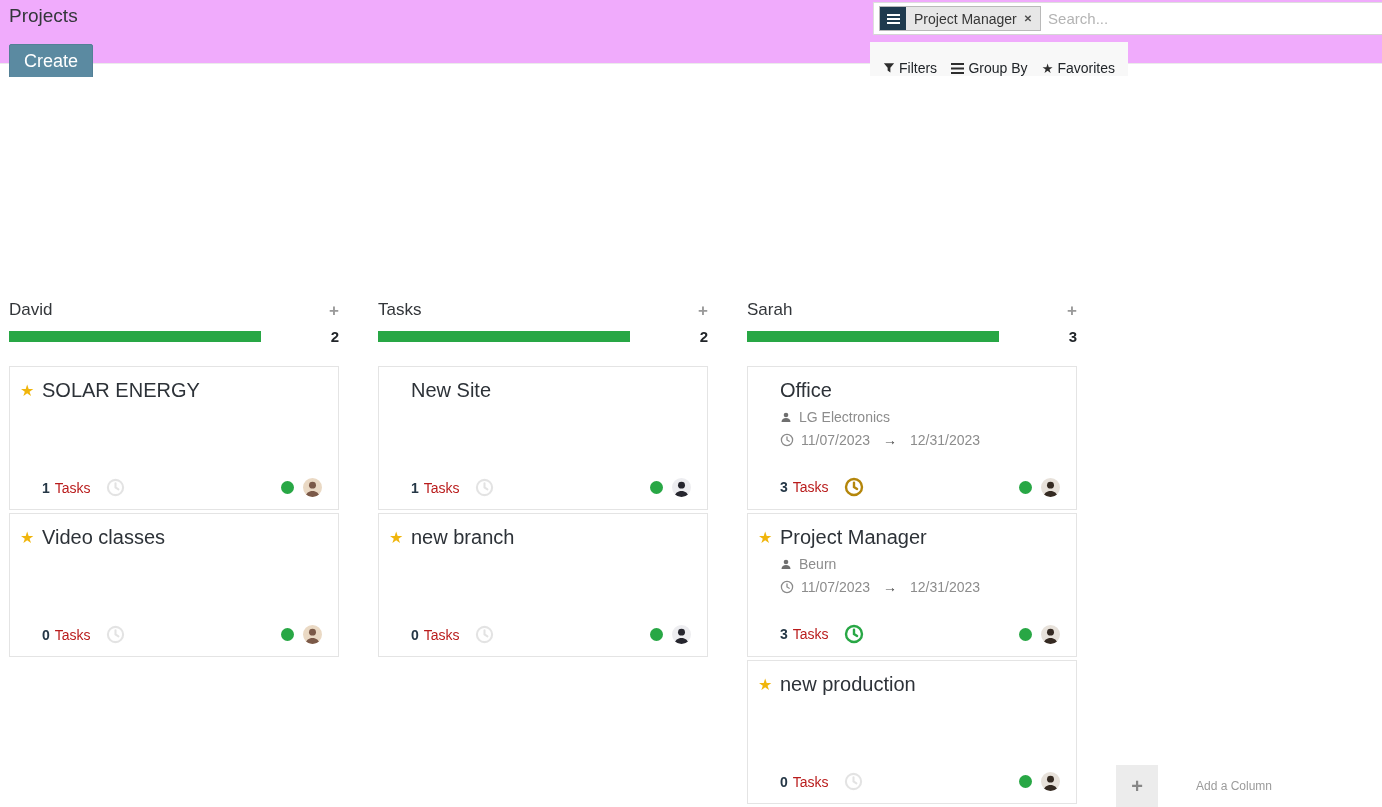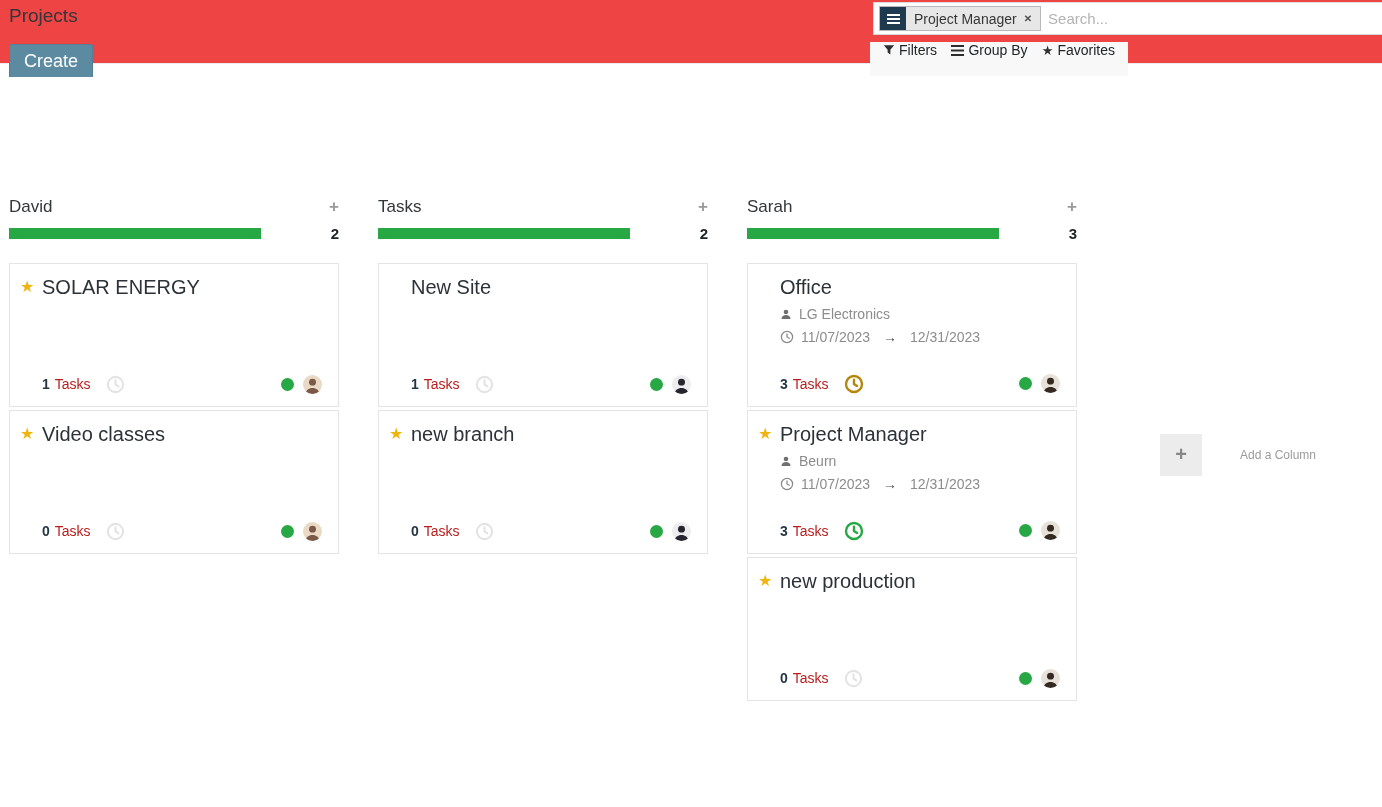--- a/index.html
+++ b/index.html
@@ -1,20 +1,20 @@
 <!DOCTYPE html>
 <html><head>
 <meta charset="utf-8">
 <style>
   * { box-sizing: border-box; }
   html,body { margin:0; padding:0; width:1382px; height:807px; background:#fff;
     font-family:"Liberation Sans", sans-serif; overflow:hidden; }
 
   
-  .control-panel { position:relative; width:100%; height:64px; background:#ef4444;
+  .control-panel { position:relative; width:100%; height:64px; background:#f0abfc;
     border-bottom:1px solid #ebebeb; }
   .page-title { position:absolute; left:9px; top:5px; font-size:19px; color:#33363a; }
   .create-btn { position:absolute; left:9px; top:44px; background:#5b8aa1; color:#fff;
     border:1px solid #538096; font-size:18px; padding:6px 14px; border-radius:2px; cursor:pointer;
     font-family:"Liberation Sans", sans-serif; }
 
   .search-bar { position:absolute; left:873px; top:2px; right:0; height:33px;
     display:flex; align-items:center; background:#fff;
     border-top:1px solid #dedede; border-bottom:1px solid #d5d5d5; border-left:1px solid #dedede; }
   .facet { display:flex; align-items:stretch; height:25px; margin-left:5px;
@@ -23,30 +23,30 @@
     align-items:center; justify-content:center; gap:2px; }
   .facet-icon i { display:block; width:13px; height:2px; background:#fff; }
   .facet-body { background:#e7e7e7; display:flex; align-items:center; padding:0 8px;
     font-size:14px; color:#363636; gap:7px; }
   .facet-remove { font-size:10px; font-weight:bold; color:#4d4d4d; cursor:pointer; }
   .search-input { flex:1; border:none; outline:none; font-size:15px; color:#555;
     padding:0 0 0 7px; background:transparent; font-family:"Liberation Sans", sans-serif; }
   .search-input::placeholder { color:#b3b3b3; }
 
   .filter-row { position:absolute; left:870px; top:42px; width:258px; height:34px;
-    background:#f8f8f8; display:flex; align-items:flex-start; justify-content:space-between;
+    background:#f8f8f8; display:flex; align-items:flex-end; justify-content:space-between;
     padding:0 13px; }
   .fbtn { display:flex; align-items:center; gap:4px; background:none; border:none;
     font-size:14px; color:#212529; cursor:pointer; padding:0; font-family:"Liberation Sans", sans-serif; }
   .fbtn svg { display:block; }
   .fav-star { font-size:13px; color:#2e2e2e; }
 
   
   .board { position:absolute; top:77px; left:0; right:0; bottom:0; background:#fff;
-    display:flex; align-items:center; padding:13px 0 0 9px;gap:44px; }
+    display:flex; align-items:flex-end; padding:13px 0 0 9px; }
   .kcolumn { width:330px; margin-right:39px; flex:none; }
   .kcol-header { display:flex; align-items:center; justify-content:space-between; height:26px; }
   .kcol-name { font-size:17px; color:#33363a; }
   .kcol-plus { color:#9a9a9a; font-size:17px; font-weight:bold; cursor:pointer; line-height:1; }
   .kcol-progress { display:flex; align-items:center; margin-top:8px; margin-bottom:24px; height:11px; }
   .pbar { width:252px; height:11px; background:#28a745; cursor:pointer; }
   .pcount { margin-left:auto; font-weight:bold; font-size:15px; color:#212529; }
 
   .kcard { position:relative; background:#fff; border:1px solid #e4e4e4; height:144px;
     margin-bottom:3px; padding:12px 10px 10px 10px; cursor:pointer; }

